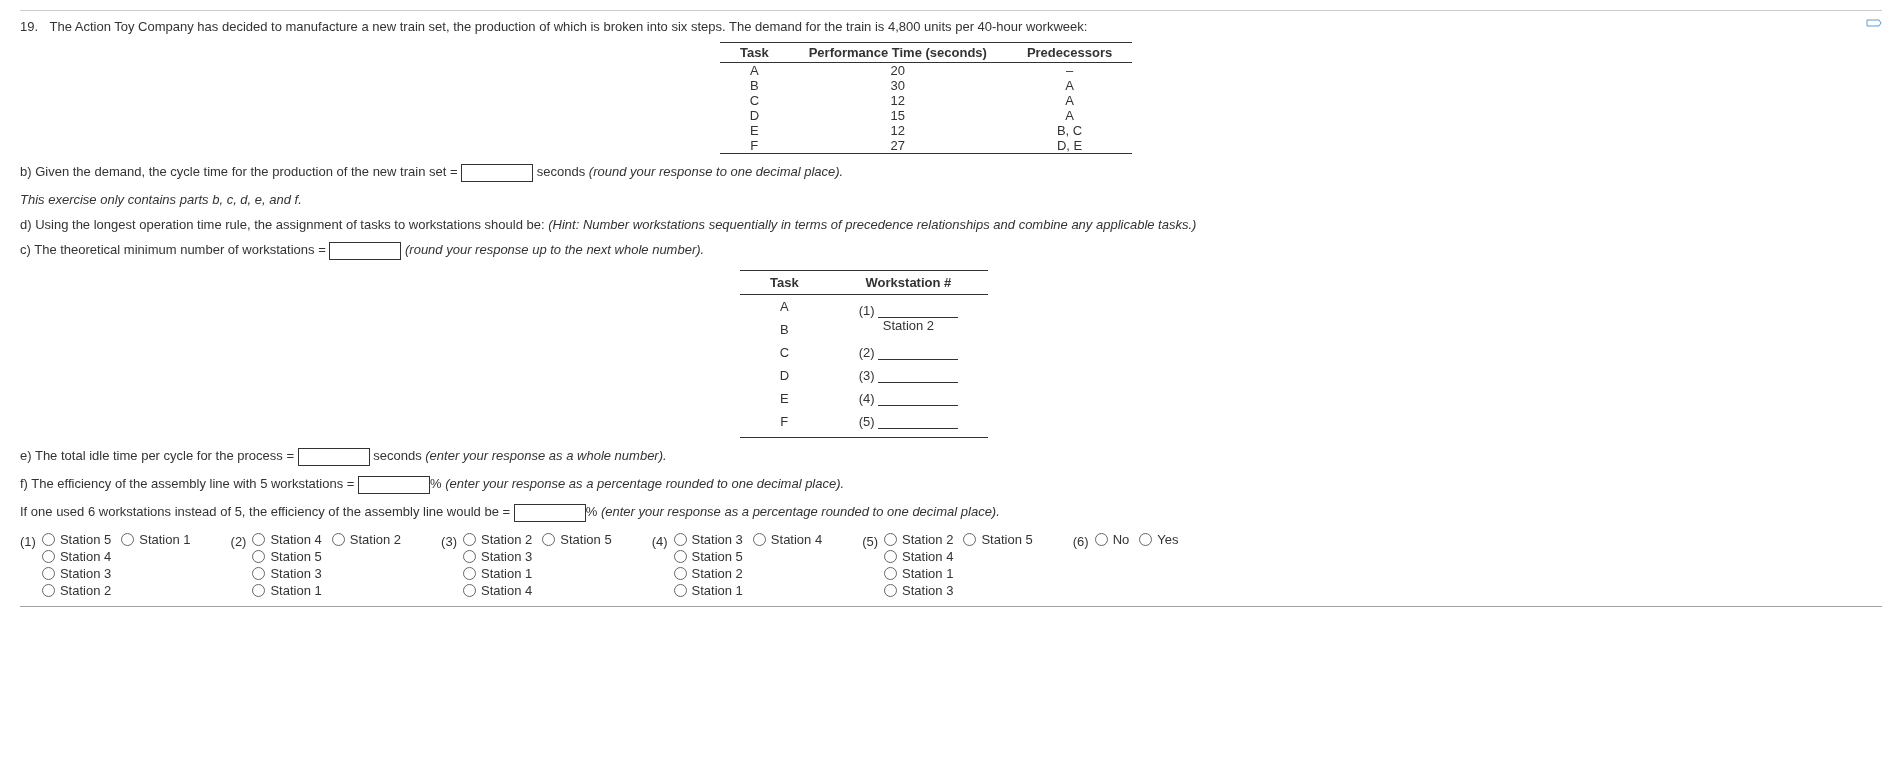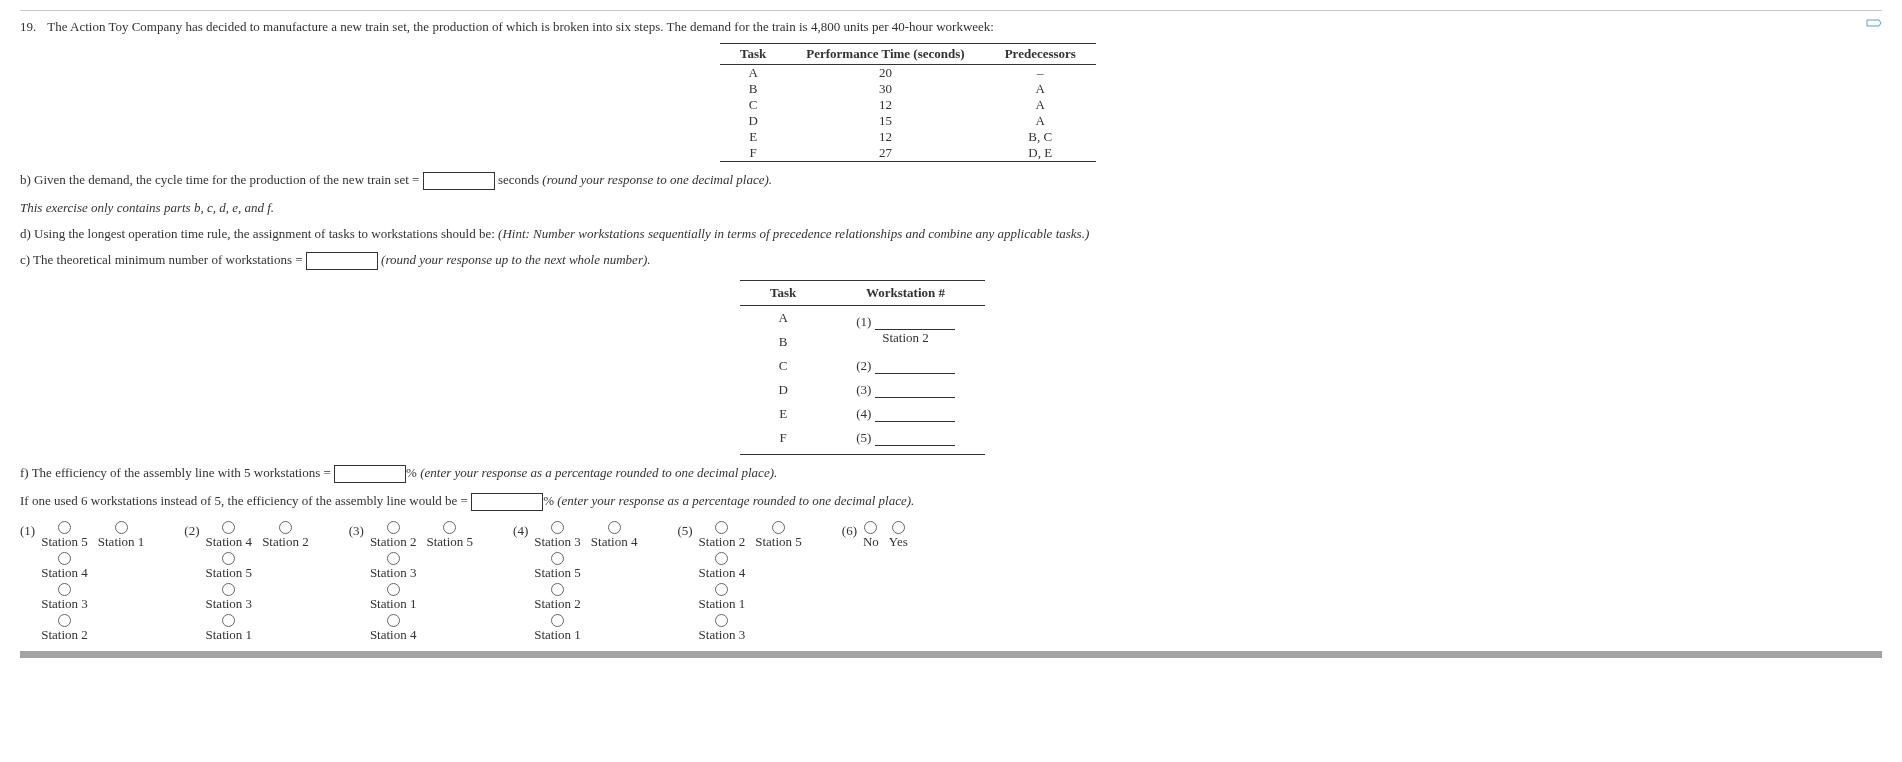--- a/index.html
+++ b/index.html
@@ -5,23 +5,22 @@
   body {
     font-family: Arial, sans-serif;
     font-size: 13px;
     color: #333;
     margin: 0;
     padding: 10px 20px;
     background: #fff;
   }
   .container {
     border-top: 1px solid #ccc;
-    border-bottom: 7px solid #a3a3a3;
+    border-bottom: 1px solid #a3a3a3;
     padding: 8px 0;
-    font-family: Liberation Serif, serif;
   }
   .qnum {
     display: inline-block;
     vertical-align: top;
     margin-right: 8px;
   }
   .qtext {
     display: inline;
   }
   .tag-icon {
@@ -109,21 +108,21 @@
   }
   .option-col2 {
     display: flex;
     flex-direction: column;
     gap: 2px;
     margin-left: 10px;
   }
   .radio-item {
     display: flex;
     align-items: center;
-    flex-direction: column;
+    gap: 5px;
   }
   .radio {
     width: 11px;
     height: 11px;
     border: 1px solid #666;
     border-radius: 50%;
     display: inline-block;
   }
 </style>
 </head>
@@ -226,20 +225,26 @@
       <td><span>(4)</span> <span class="blank-line"></span></td>
     </tr>
     <tr class="lastrow">
       <td>F</td>
       <td><span>(5)</span> <span class="blank-line"></span></td>
     </tr>
   </tbody>
     </table>
 
 
+  <div class="part">
+    <span>e) The total idle time per cycle for the process =</span>
+    <span class="inputbox"></span>
+    <span>seconds</span>
+    <span class="italic">(enter your response as a whole number).</span>
+  </div>
 
   <div class="part">
     <span>f) The efficiency of the assembly line with 5 workstations =</span>
     <span class="inputbox"></span><span>%</span>
     <span class="italic">(enter your response as a percentage rounded to one decimal place).</span>
   </div>
 
   <div class="part">
     <span>If one used 6 workstations instead of 5, the efficiency of the assembly line would be =</span>
     <span class="inputbox"></span><span>%</span>

